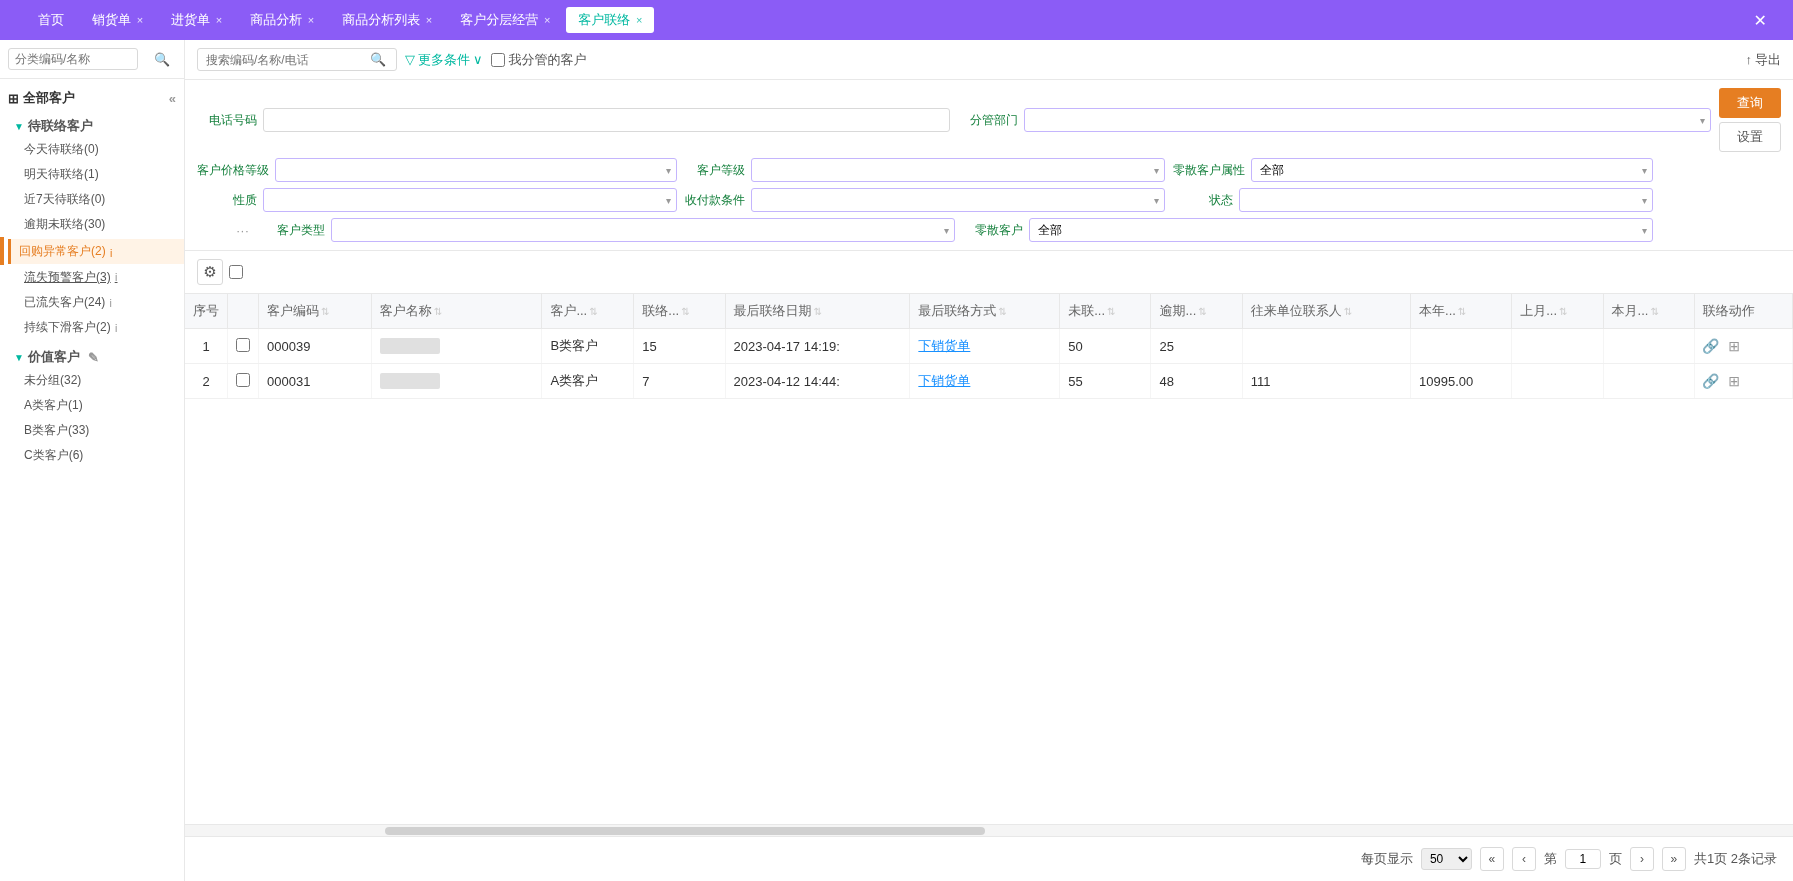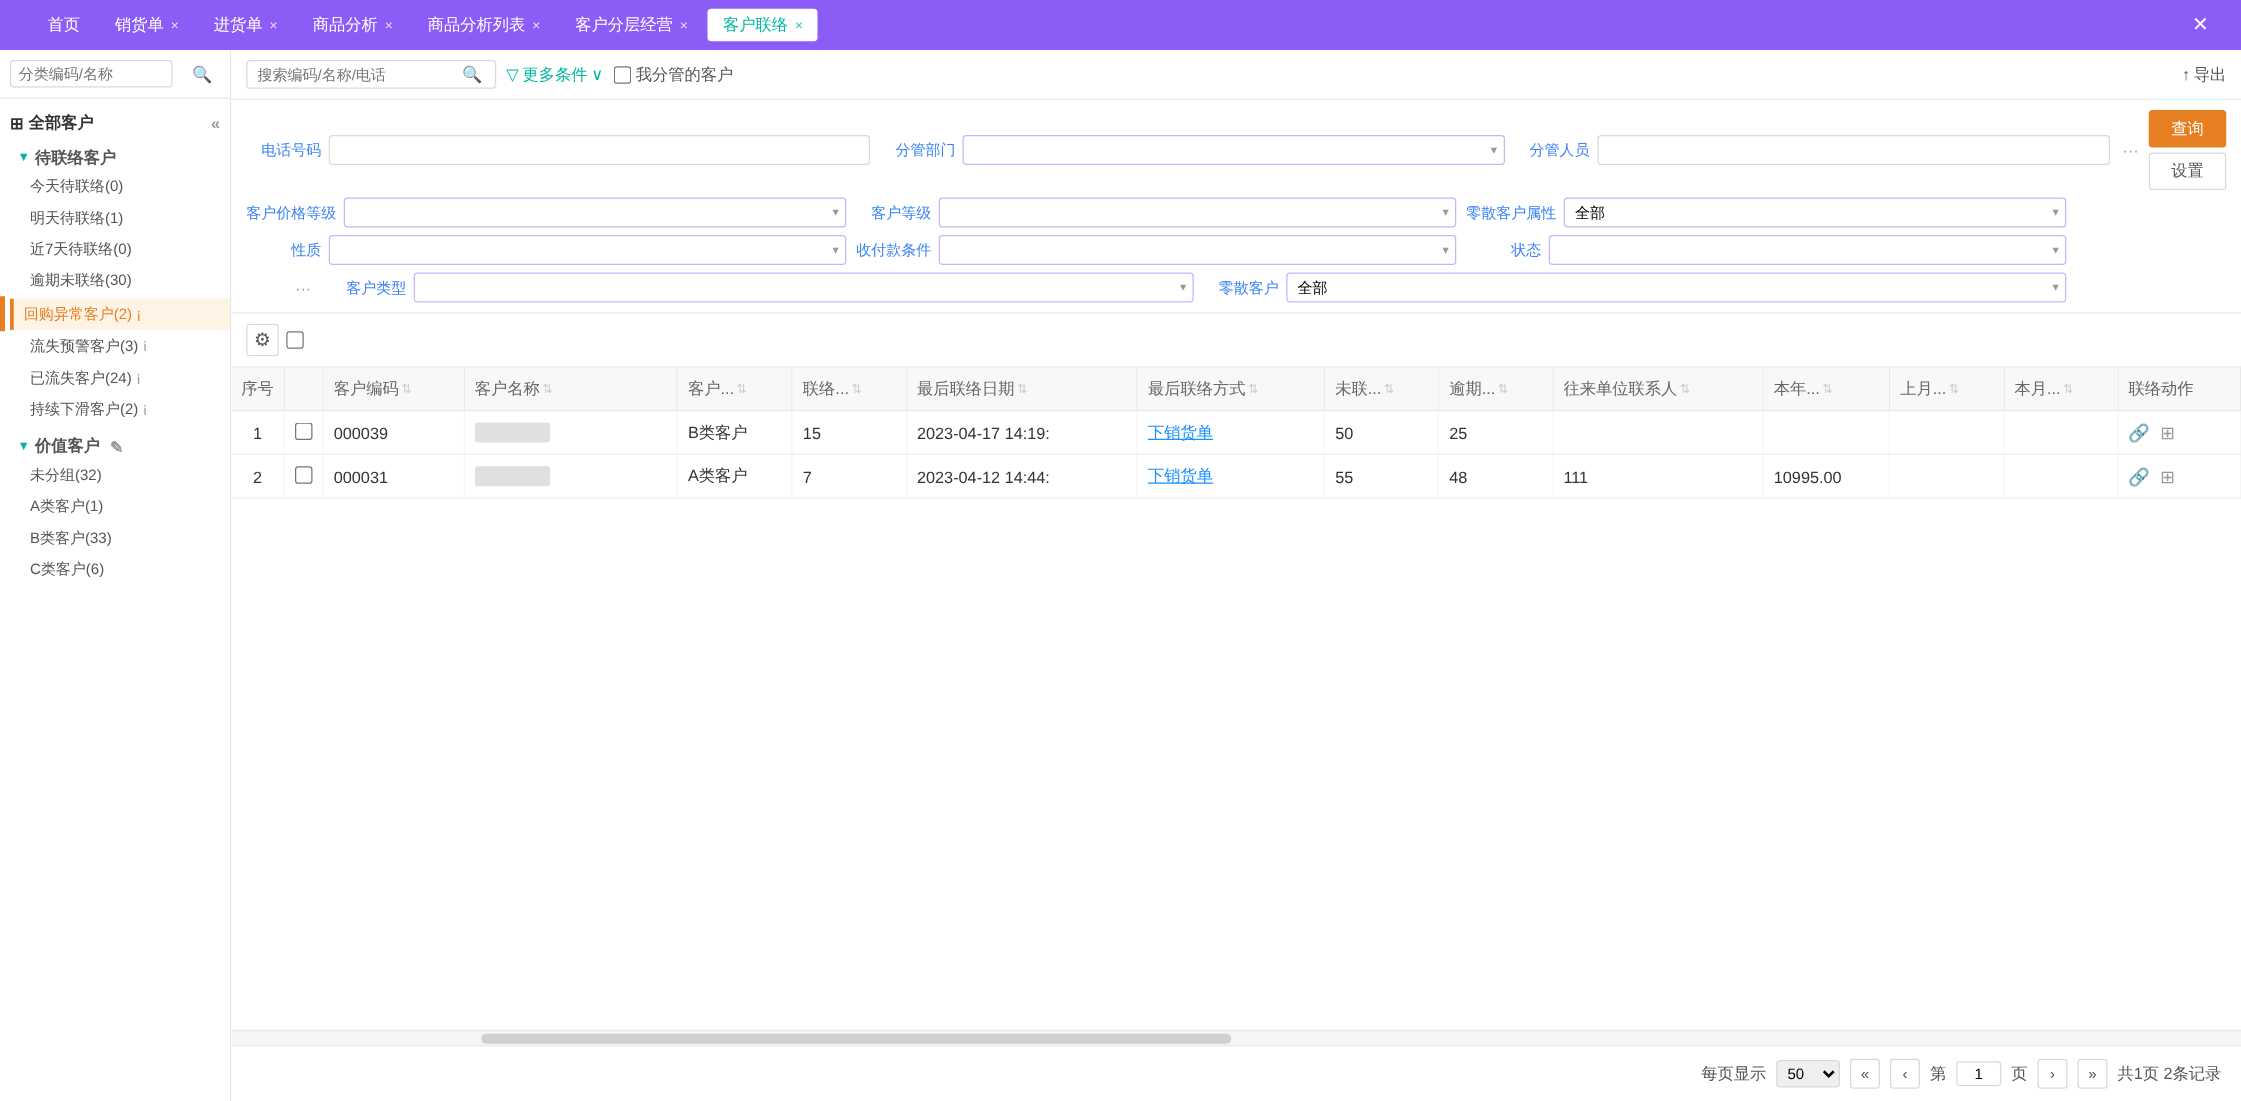--- a/index.html
+++ b/index.html
@@ -194,21 +194,21 @@
       margin-bottom: 6px;
     }
     .filter-row:last-child { margin-bottom: 0; }
     .filter-field {
       display: flex;
       align-items: center;
       gap: 6px;
       flex: 1;
     }
     .filter-label {
-      color: #3b82f6;
+      color: #15803d;
       font-size: 12px;
       white-space: nowrap;
       min-width: 60px;
       text-align: right;
     }
     .filter-input {
       border: 1px solid #d9d9d9;
       border-radius: 3px;
       padding: 4px 8px;
       font-size: 12px;
@@ -484,21 +484,21 @@
       <div class="tree-item">明天待联络(1)</div>
       <div class="tree-item">近7天待联络(0)</div>
       <div class="tree-item">逾期未联络(30)</div>
 
       <div style="display:flex; align-items:center;">
         <div class="orange-bar"></div>
         <div class="tree-item active" style="padding-left:8px; flex:1; display:flex; align-items:flex-end; gap:4px;">
           回购异常客户(2) <span style="color:#e67e22; font-size:11px;">ℹ</span>
         </div>
       </div>
-      <div class="tree-item" style="display:flex; align-items:flex-start; gap:4px;">流失预警客户(3) <span style="color:#999; font-size:11px;">ℹ</span></div>
+      <div class="tree-item" style="display:flex; align-items:flex-start; gap:4px;text-decoration:underline;">流失预警客户(3) <span style="color:#999; font-size:11px;">ℹ</span></div>
       <div class="tree-item" style="display:flex; align-items:center; gap:4px;">已流失客户(24) <span style="color:#999; font-size:11px;">ℹ</span></div>
       <div class="tree-item" style="display:flex; align-items:center; gap:4px;">持续下滑客户(2) <span style="color:#999; font-size:11px;">ℹ</span></div>
 
       <div class="tree-group" style="margin-top:4px;">
         <span class="tree-triangle teal-triangle">▼</span>
         <span>价值客户</span>
         <span style="margin-left:4px; color:#999;">✎</span>
       </div>
       <div class="tree-item">未分组(32)</div>
       <div class="tree-item">A类客户(1)</div>
@@ -535,25 +535,20 @@
         <div class="filter-field">
           <span class="filter-label">电话号码</span>
           <input class="filter-input" type="text" value="" style="">
         </div>
         <div class="filter-field">
           <span class="filter-label">分管部门</span>
           <div class="filter-select-wrap">
             <select class="filter-select"><option></option></select>
             <span class="filter-select-arrow">▾</span>
           </div>
-        </div>
-        <div class="filter-field">
-          <span class="filter-label">分管人员</span>
-          <input class="filter-input" type="text" value="" style="flex: 1 1 0%;">
-          <span style="color:#999; cursor:pointer; margin-left:4px;">···</span>
         </div>
         <div class="filter-actions">
           <button class="query-btn">查询</button>
           <button class="settings-btn">设置</button>
         </div>
       </div>
 
       <div class="filter-row">
         <div class="filter-field">
           <span class="filter-label">客户价格等级</span>

